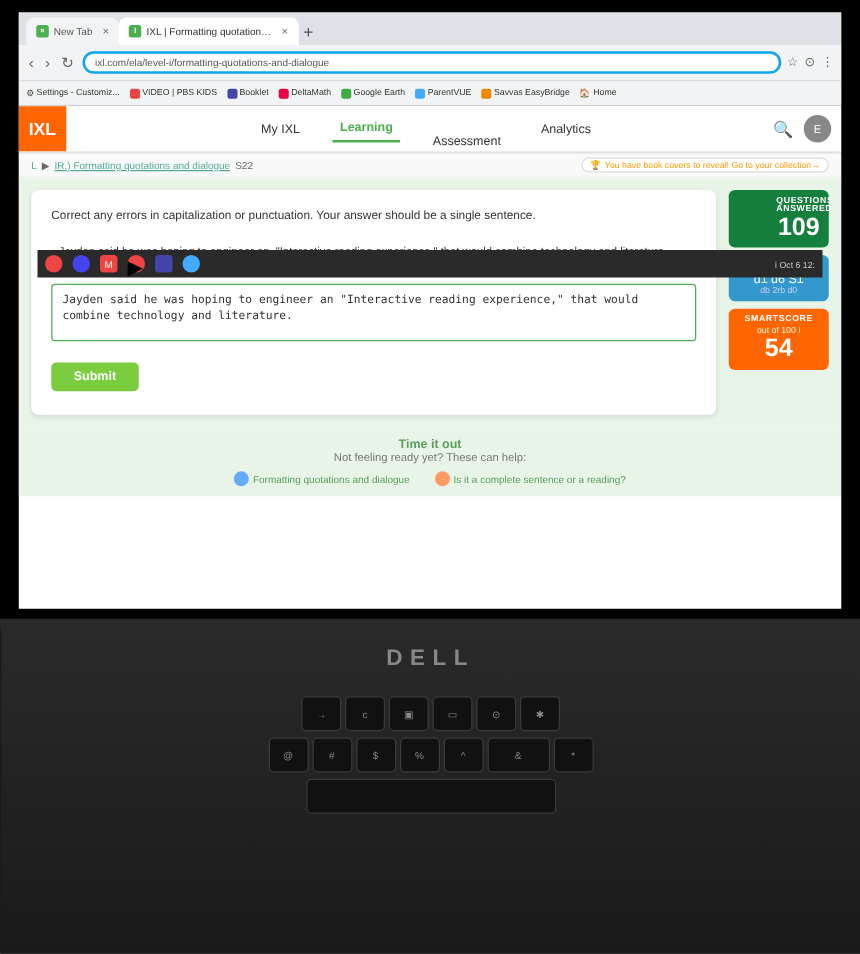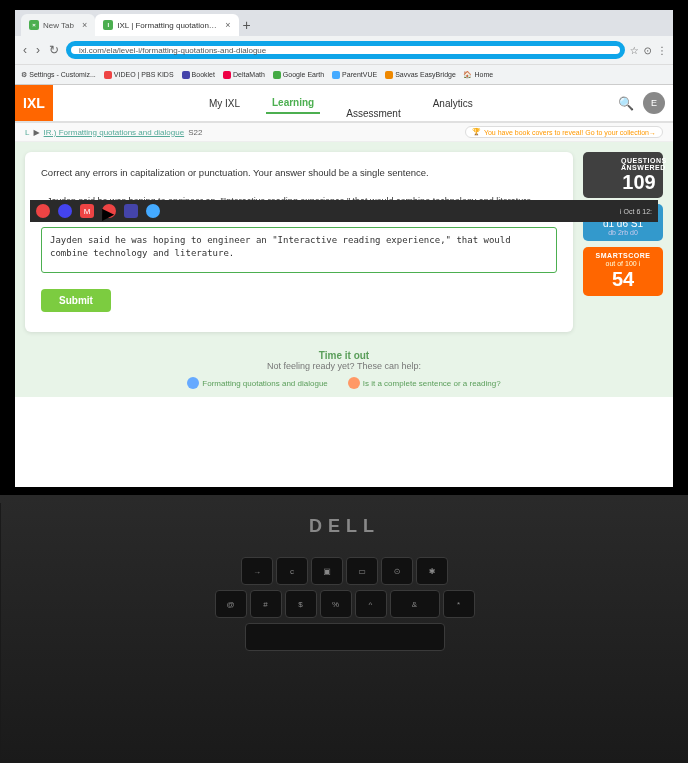--- a/index.html
+++ b/index.html
@@ -104,21 +104,21 @@
     .nav-btn {
       font-size: 12px;
       color: #666;
       cursor: pointer;
       padding: 2px;
     }
 
     .address-bar {
       flex: 1;
       background: #fff;
-      border: 5px solid #0ea5e9;
+      border: 2px solid #0ea5e9;
       border-radius: 12px;
       padding: 2px 8px;
       font-size: 9px;
       color: #333;
       height: 18px;
       display: flex;
       align-items: center;
     }
 
     .bookmarks-bar {
@@ -295,21 +295,21 @@
 
     .stat-card {
       background: #4CAF50;
       color: #fff;
       border-radius: 5px;
       padding: 5px 6px;
       text-align: center;
     }
 
     .stat-card.green {
-      background: #404040;
+      background: #15803d;
       padding-left: 38px;
     }
 
     .stat-label {
       font-size: 7px;
       font-weight: bold;
       text-transform: uppercase;
       letter-spacing: 0.5px;
     }
 

